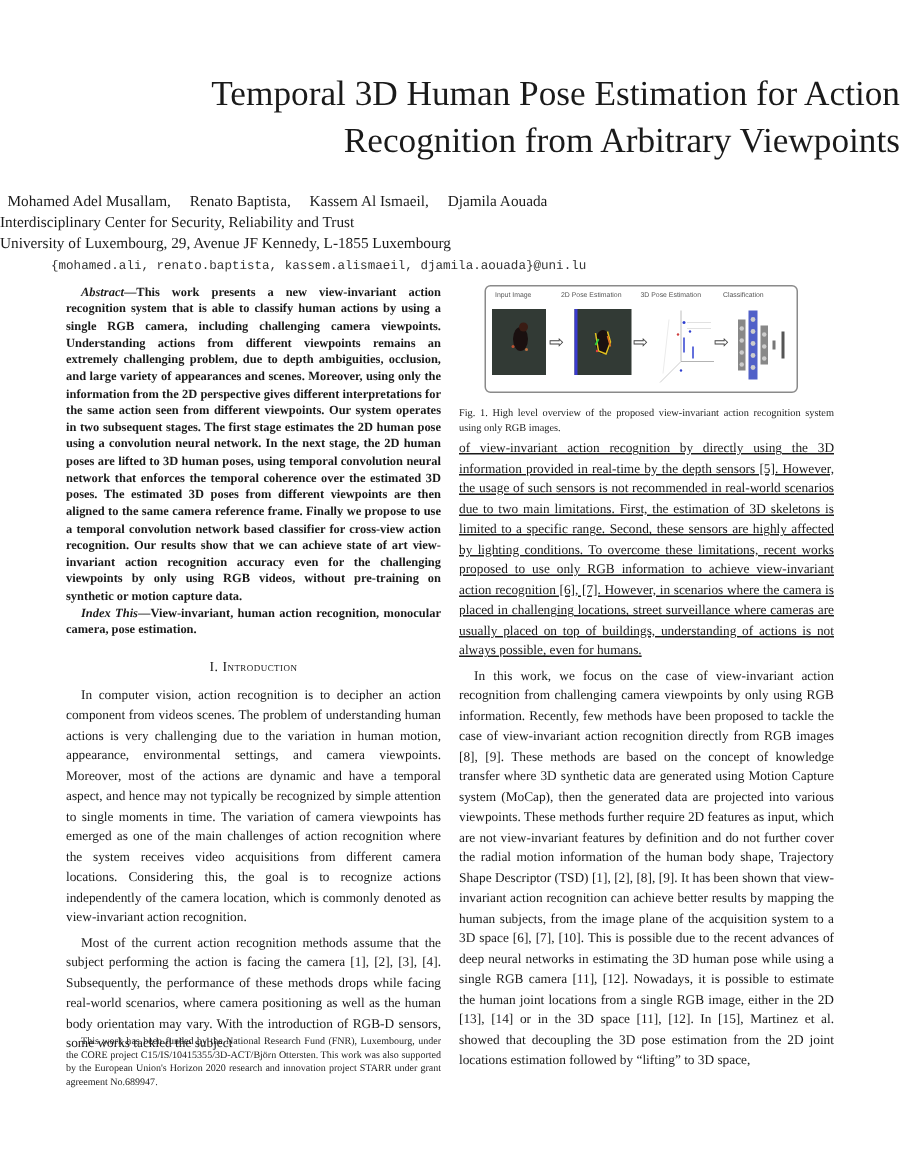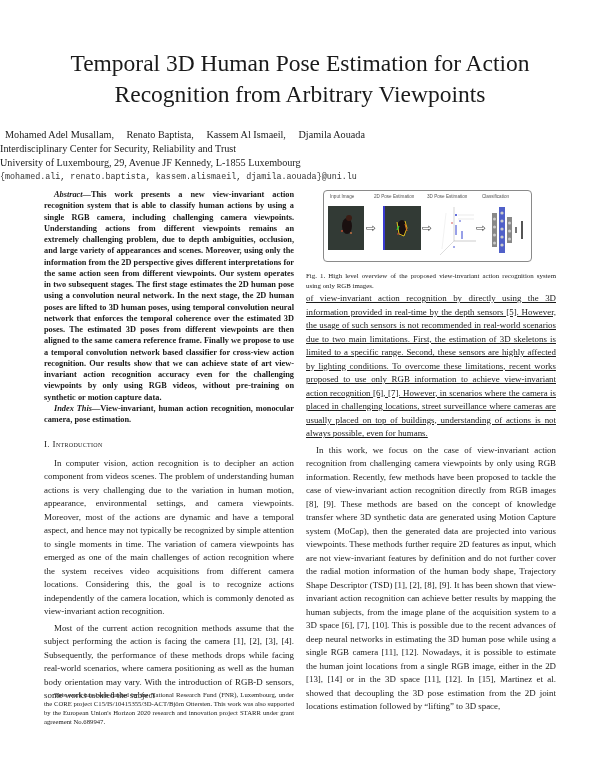--- a/index.html
+++ b/index.html
@@ -1,29 +1,29 @@
 <!DOCTYPE html>
 <html><head>
 <meta charset="utf-8">
 <style>
   html, body { margin: 0; padding: 0; background: #ffffff; }
   body { width: 600px; height: 776px; position: relative; overflow: hidden;
          font-family: "Liberation Serif", "DejaVu Serif", serif; color: #1a1a1a; }
-  .title { position: absolute; left: 0; top: 48px; width: 600px; text-align: center;
+  .title { position: absolute; left: 0; top: 48px; width: 600px; text-align: right;
            font-size: 23.5px; line-height: 31px; color: #1a1a1a; }
   .authors { position: absolute; left: 0; top: 128px; width: 600px; 
              font-size: 10.2px; line-height: 14px; }
   .authors .names span { margin: 0 5px; }
-  .emails { font-family: "Liberation Mono", "DejaVu Sans Mono", monospace; font-size: 8.4px; color: #333; }
+  .emails { font-family: "Liberation Mono", "DejaVu Sans Mono", monospace; font-size: 8.4px; color: #333; padding-left: 34px; }
   .col { position: absolute; top: 189px; font-size: 8.3px; line-height: 11.25px; text-align: justify; }
   .left { left: 44px; width: 250px; }
   .abstract { font-weight: bold; text-indent: 10px; margin: 0; }
   .abstract i { font-weight: bold; }
   .index-terms { font-weight: bold; text-indent: 10px; margin: 0; }
-  .section-head { text-align: left; font-variant: small-caps; margin: 14px 0 6px 0; font-size: 9.2px; letter-spacing: 0.3px; }
+  .section-head { text-align: center; font-variant: small-caps; margin: 14px 0 6px 0; font-size: 9.2px; letter-spacing: 0.3px; }
   .para { text-indent: 10px; margin: 0 0 3px 0; font-size: 8.9px; line-height: 13.5px; }
   .para.first-cont { text-indent: 0; text-decoration: underline; }
   .footnote { position: absolute; left: 44px; top: 690px; width: 250px; font-size: 6.7px; line-height: 9.1px; text-align: justify; text-indent: 10px; }
   .figure { position: absolute; left: 323px; top: 190px; width: 207px; height: 70px;
             border: 1px solid #8a8a8a; border-radius: 4px; background: #fff; }
   .fig-label { position: absolute; top: 3px; font-family: "Liberation Sans", sans-serif; font-size: 4.6px; color: #555; white-space: nowrap; }
   .thumb { position: absolute; top: 15px; width: 36px; height: 44px; background: #323a35; }
   .thumb.two { border-left: 2px solid #3a3ad0; }
   .arrow { position: absolute; top: 30px; font-size: 12px; color: #444; font-family: "DejaVu Sans", sans-serif; }
   .caption { position: absolute; left: 306px; top: 271px; width: 250px; font-size: 6.9px; line-height: 9.5px; text-align: justify; }

